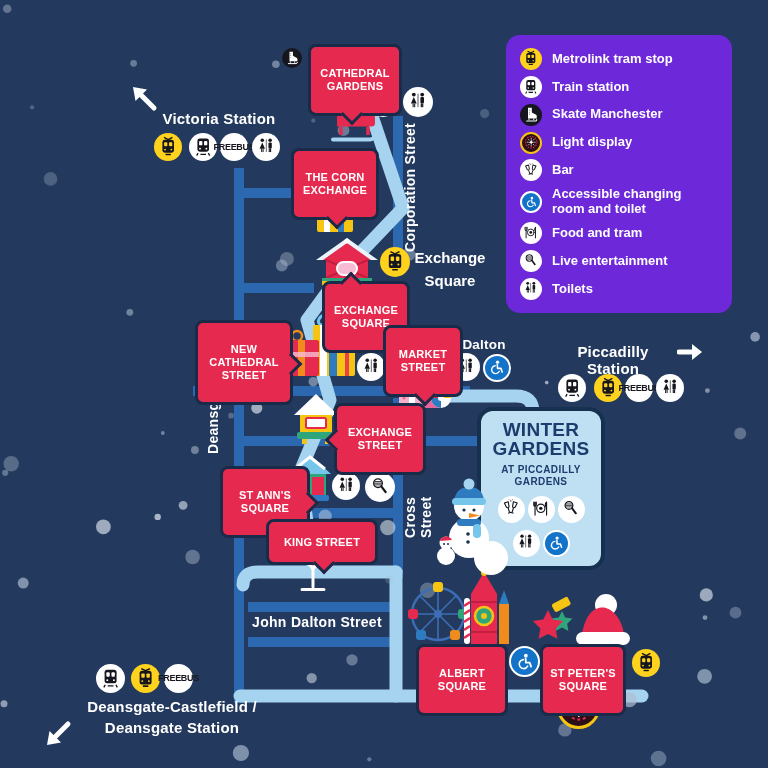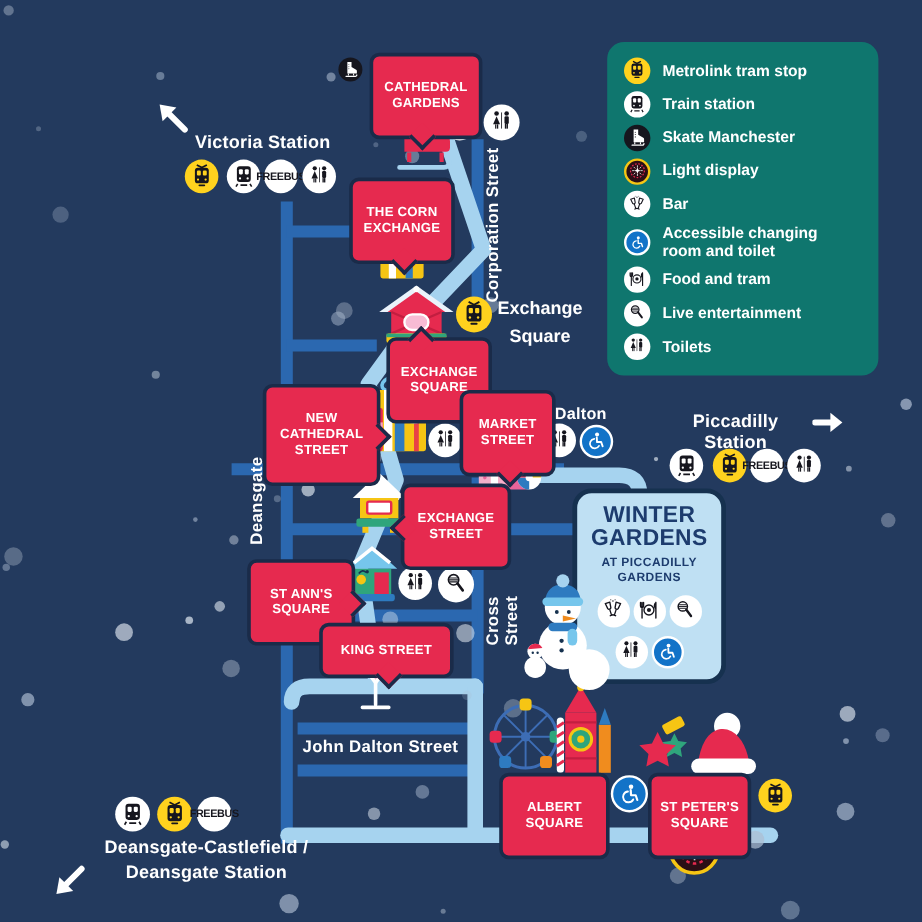--- a/index.html
+++ b/index.html
@@ -17,21 +17,21 @@
   .red-label{position:absolute;z-index:5;background:#E62A4F;border:3px solid #1A2B49;border-radius:8px;color:#fff;font-weight:bold;font-size:11px;line-height:1.18;text-align:center;display:flex;align-items:center;justify-content:center;padding:20px 4px;box-sizing:border-box;letter-spacing:.2px;}
   .tail{position:absolute;width:13px;height:13px;background:#E62A4F;transform:rotate(45deg);z-index:-1;}
   .tail.down{bottom:-9px;left:calc(50% - 6.5px);border-right:3px solid #1A2B49;border-bottom:3px solid #1A2B49;}
   .tail.up{top:-9px;left:22%;border-left:3px solid #1A2B49;border-top:3px solid #1A2B49;}
   .tail.left{left:-9px;top:calc(50% - 6.5px);border-left:3px solid #1A2B49;border-bottom:3px solid #1A2B49;}
   .tail.right{right:-9px;top:calc(50% - 6.5px);border-top:3px solid #1A2B49;border-right:3px solid #1A2B49;}
   .station-label{position:absolute;color:#fff;font-weight:bold;font-size:15px;text-align:center;z-index:4;letter-spacing:.2px;}
   .street-name{position:absolute;color:#fff;font-weight:bold;font-size:14px;z-index:3;letter-spacing:.3px;}
   .vert{writing-mode:vertical-rl;transform:rotate(180deg);}
   .arrow{position:absolute;z-index:4;}
-  #legend{position:absolute;left:506px;top:35px;width:226px;height:278px;background:#0f766e;border-radius:14px;z-index:6;padding:13px 14px;box-sizing:border-box;display:flex;flex-direction:column;justify-content:space-between;}
+  #legend{position:absolute;left:506px;top:35px;width:226px;height:278px;background:#6d28d9;border-radius:14px;z-index:6;padding:13px 14px;box-sizing:border-box;display:flex;flex-direction:column;justify-content:space-between;}
   .lg-row{display:flex;align-items:center;gap:10px;}
   .lg-row .micon{position:static;flex:0 0 auto;width:22px;height:22px;}
   .lg-row .micon.light{border-width:2px;}
   .lg-label{color:#fff;font-weight:bold;font-size:13px;line-height:1.12;}
   #winter{position:absolute;left:477px;top:407px;width:128px;height:163px;background:#BFE0F3;border:4px solid #16314F;border-radius:16px;z-index:6;box-sizing:border-box;text-align:center;padding-top:9px;}
   .wg-title{color:#1D3C6E;font-weight:bold;font-size:19px;line-height:1.02;letter-spacing:.3px;}
   .wg-sub{color:#1D3C6E;font-weight:bold;font-size:10px;margin:5px auto 0;width:86px;line-height:1.25;letter-spacing:.4px;}
   .wg-icons{display:flex;justify-content:center;gap:3px;margin-top:7px;}
   .wg-icons .micon{position:static;width:27px;height:27px;}
   .stop-text{position:absolute;z-index:4;color:#fff;font-weight:bold;font-size:15px;text-align:center;line-height:23px;}
@@ -295,21 +295,21 @@
     </span>
   <div class="stop-text" style="left:407px;top:246px;width:86px;">
     <div>Exchange</div>
     <div>Square</div>
   </div>
   <div class="red-label" style="left:322px;top:281px;width:88px;">
       <span class="tail up"></span>
       <span>EXCHANGE SQUARE</span>
     </div>
 
-  <div class="red-label" style="left:195px;top:320px;width:98px;margin-left:24px;">
+  <div class="red-label" style="left:195px;top:320px;width:98px;">
       <span class="tail right"></span>
       <span>NEW CATHEDRAL STREET</span>
     </div>
   <svg class="il" style="left:283px;top:312px;" width="80" height="66" viewBox="0 0 80 66">
     <g fill="none" stroke="#76C6EC" stroke-width="3">
       <ellipse cx="42" cy="8" rx="7" ry="5" transform="rotate(-25 42 8)"></ellipse>
       <ellipse cx="56" cy="8" rx="7" ry="5" transform="rotate(25 56 8)"></ellipse>
     </g>
     <rect x="30" y="13" width="42" height="51" rx="2" fill="#F6C514"></rect>
     <rect x="37" y="13" width="7" height="51" fill="#fff"></rect>
@@ -454,21 +454,21 @@
     <rect x="14" y="28" width="20" height="10" rx="1.5" fill="#fff" stroke="#E62A4F" stroke-width="2"></rect>
     <rect x="5" y="42" width="38" height="7" rx="2" fill="#2FA57C"></rect>
     <rect x="10" y="49" width="5" height="5" fill="#F6C514"></rect>
       <rect x="33" y="49" width="5" height="5" fill="#F6C514"></rect>
   </svg>
   <div class="red-label" style="left:334px;top:403px;width:92px;">
       <span class="tail left"></span>
       <span>EXCHANGE STREET</span>
     </div>
 
-  <div class="red-label" style="left:206px;top:466px;width:90px;">
+  <div class="red-label" style="left:220px;top:466px;width:90px;">
       <span class="tail right"></span>
       <span>ST ANN'S SQUARE</span>
     </div>
   <svg class="il" style="left:287px;top:452px;" width="46" height="50" viewBox="0 0 46 50">
     <polygon points="2,22 23,3 44,22" fill="#76C6EC"></polygon>
     <path d="M8,17 L23,5 L38,17" stroke="#fff" stroke-width="3" fill="none"></path>
     <rect x="7" y="22" width="32" height="21" fill="#2FA57C"></rect>
     <rect x="25" y="25" width="12" height="18" fill="#E62A4F"></rect>
     <circle cx="14" cy="31" r="4" fill="#F6C514"></circle>
     <path d="M12,26 q3,-4 6,-1" stroke="#16314F" stroke-width="1.4" fill="none"></path>

